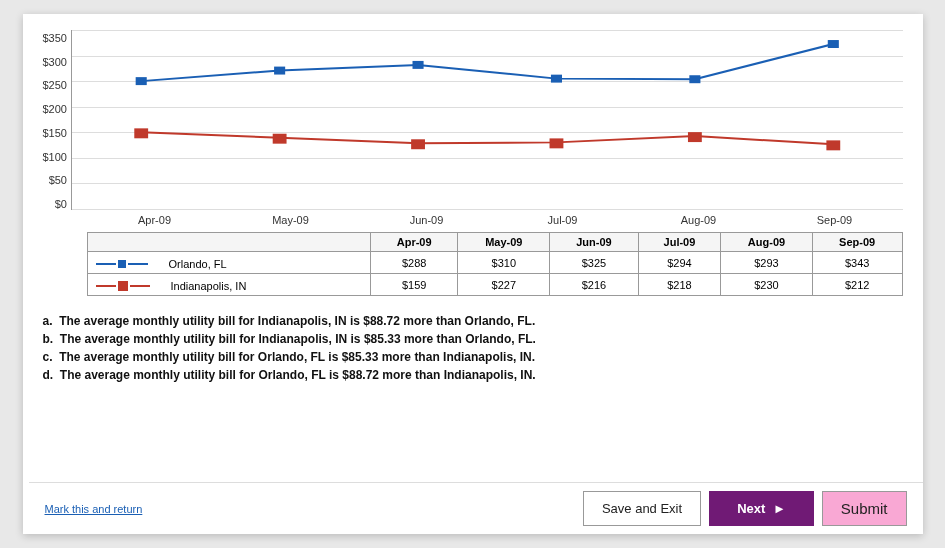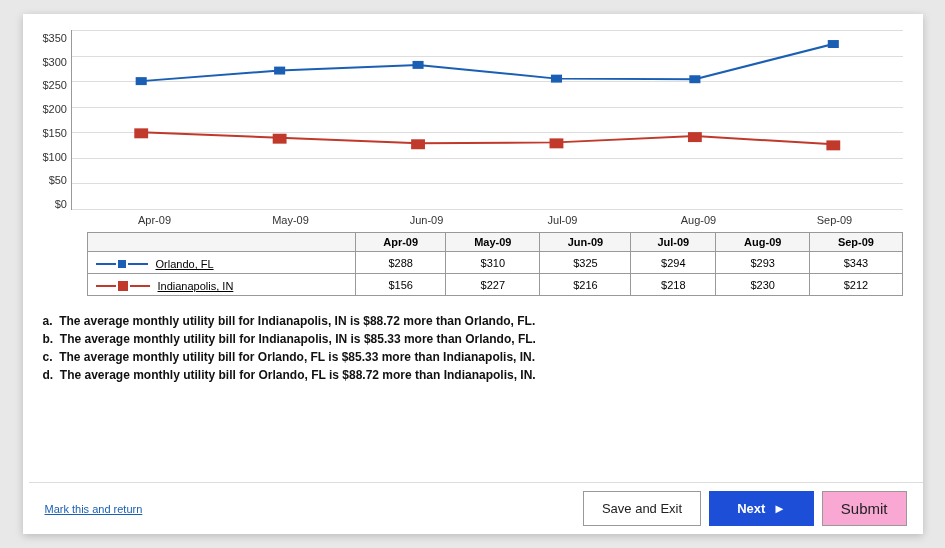--- a/index.html
+++ b/index.html
@@ -93,22 +93,21 @@
       font-weight: bold;
     }
     .legend-cell {
       text-align: left !important;
       padding-left: 6px;
       min-width: 120px;
     }
     .legend-line {
       display: inline-flex;
       align-items: center;
-      gap: 4px;
-      text-decoration: underline;
+      gap: 17px;
     }
     
     .question-section {
       font-size: 12px;
       color: #111;
       line-height: 1.4;
       margin-top: 6px;
     }
     .question-section p {
       margin-bottom: 2px;
@@ -146,21 +145,21 @@
     .btn-save {
       background: #fff;
       border: 1px solid #999;
       padding: 8px 18px;
       font-size: 13px;
       cursor: pointer;
       color: #222;
       text-align: center;
     }
     .btn-next {
-      background: #1d4ed8;
+      background: #701a75;
       border: none;
       padding: 8px 28px;
       font-size: 13px;
       cursor: pointer;
       color: #fff;
       font-weight: bold;
     }
     .btn-submit {
       background: #f9a8d4;
       border: 1px solid #999;
@@ -272,21 +271,21 @@
           <td class="legend-cell">
             <span class="legend-line">
               <span style="display:inline-flex;align-items:center;gap:2px;">
                 <span style="width:20px;height:2px;background:#c0392b;display:inline-block;"></span>
                 <span style="width:10px;height:10px;background:#c0392b;display:inline-block;"></span>
                 <span style="width:20px;height:2px;background:#c0392b;display:inline-block;"></span>
               </span>
               <span style="margin-left:4px;">Indianapolis, IN</span>
             </span>
           </td>
-          <td>$156</td>
+          <td>$159</td>
           <td>$227</td>
           <td>$216</td>
           <td>$218</td>
           <td>$230</td>
           <td>$212</td>
         </tr>
       </tbody>
     </table>
   </div>
 

